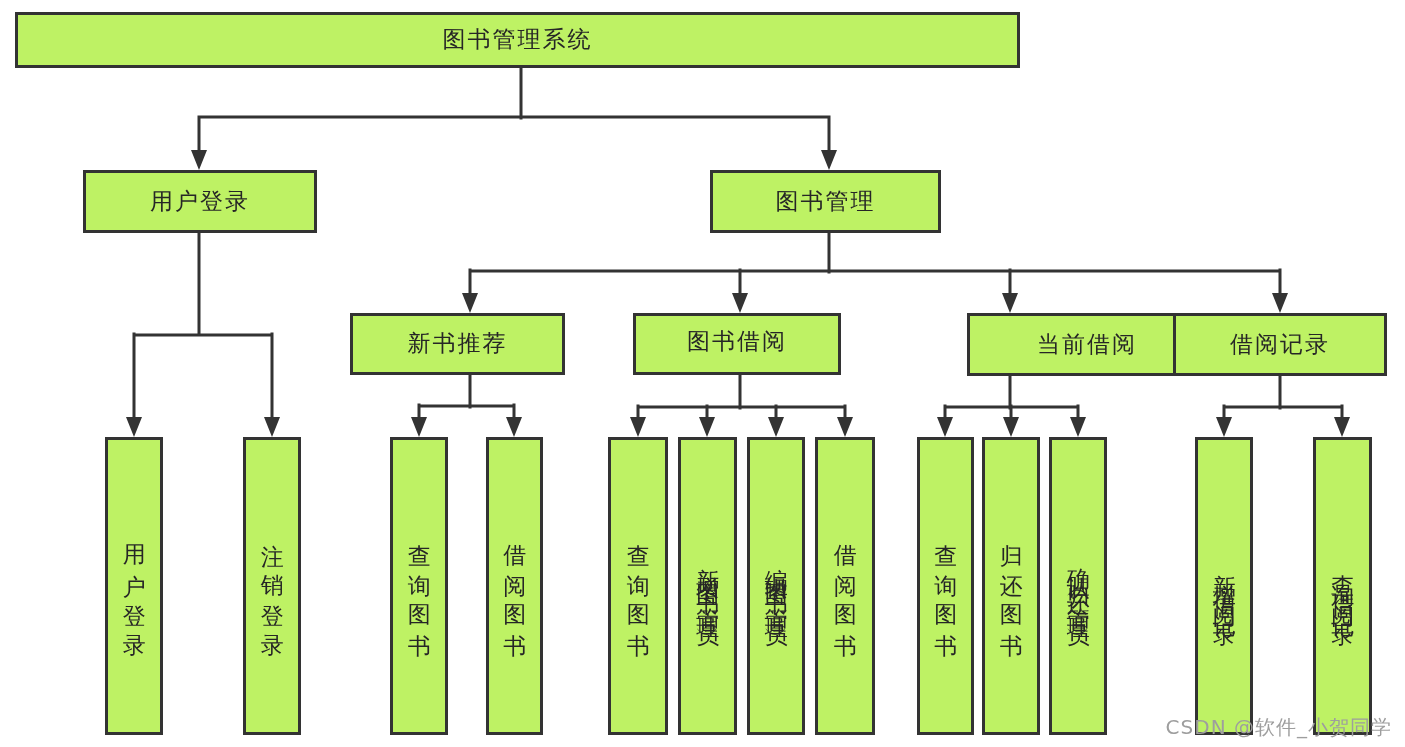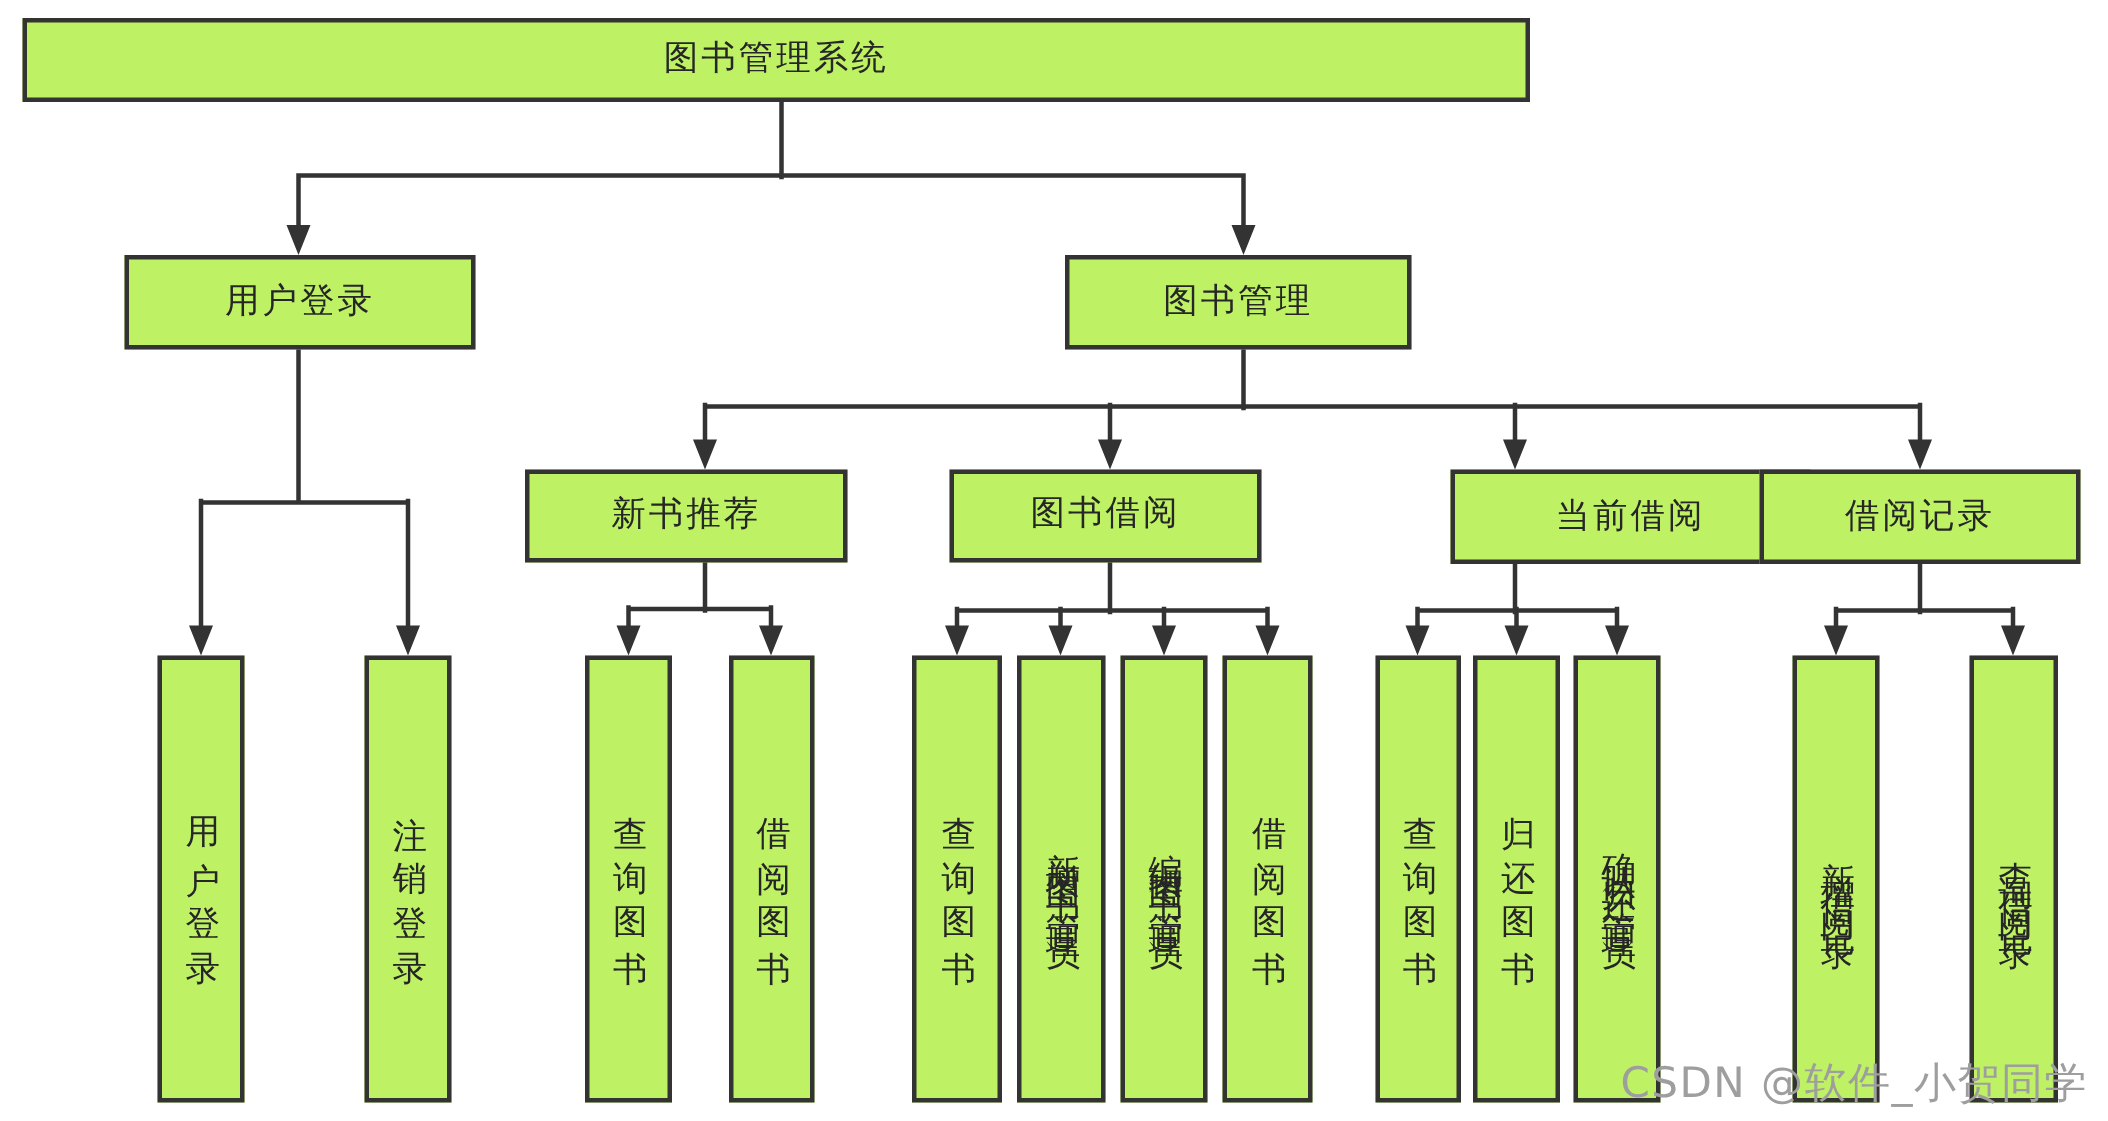--- a/index.html
+++ b/index.html
@@ -29,21 +29,21 @@
     writing-mode:vertical-rl;
     text-orientation:mixed;
   }
   .ls4{letter-spacing:30px;}
   .ls6{letter-spacing:10px;}
   .ls9{letter-spacing:8px;}
   .watermark{
     position:absolute;
     right:13px;
     bottom:6px;
-    font-size:28px;
+    font-size:20px;
     color:#9e9e9e;
     letter-spacing:1px;
     z-index:5;
     white-space:nowrap;
   }
 </style>
 </head>
 <body>
 
 <div class="canvas">

